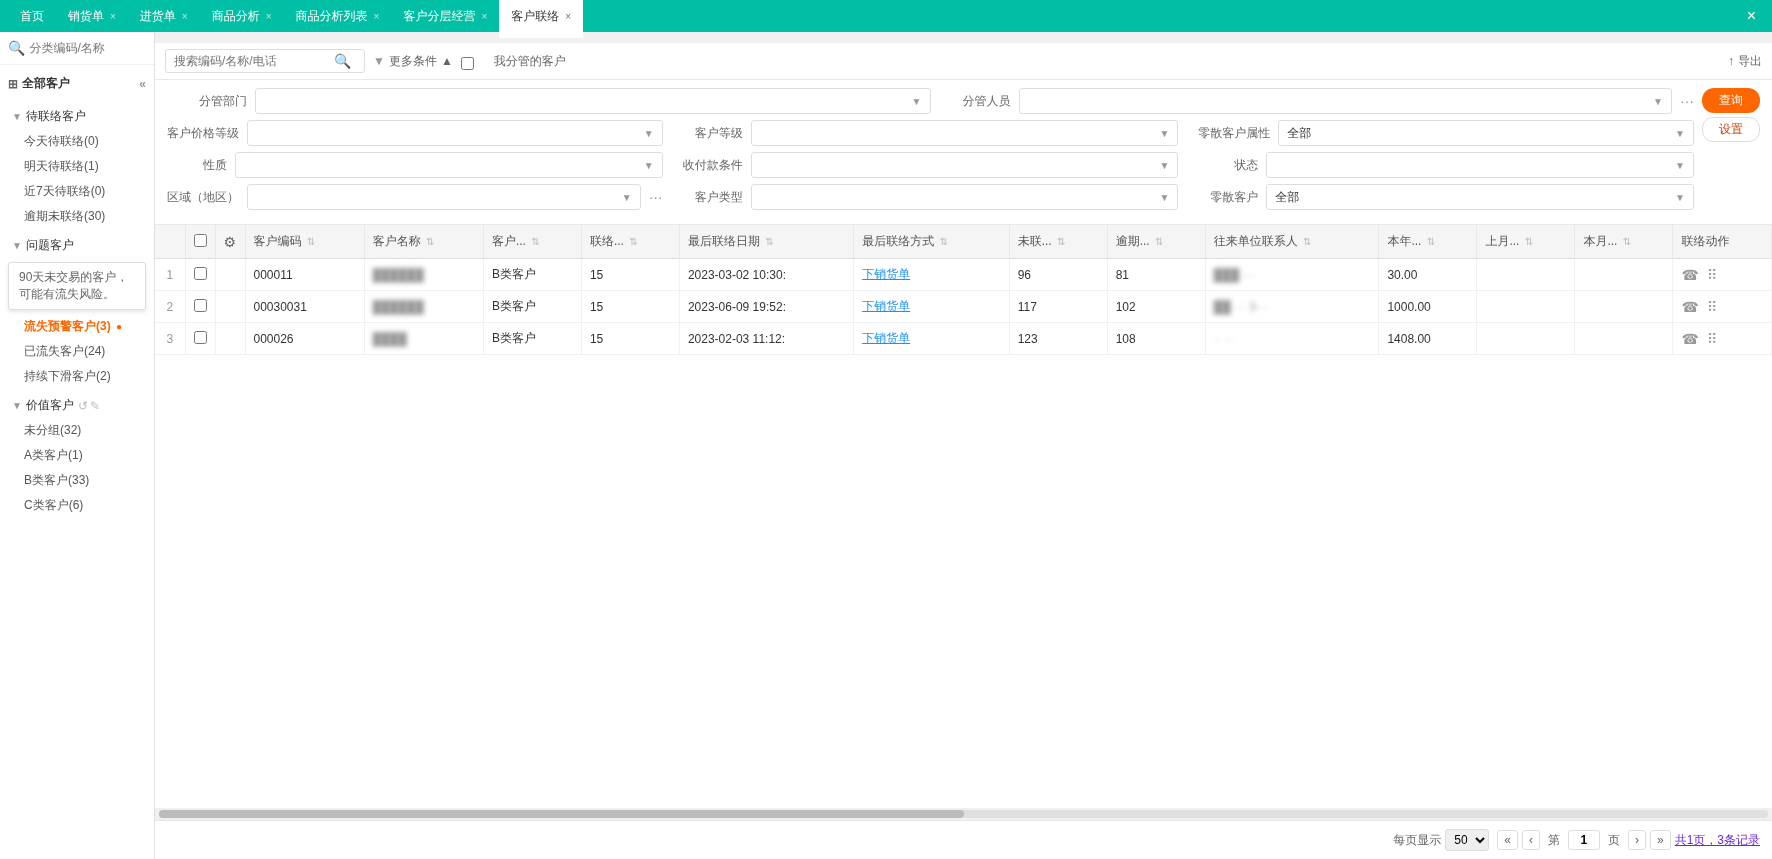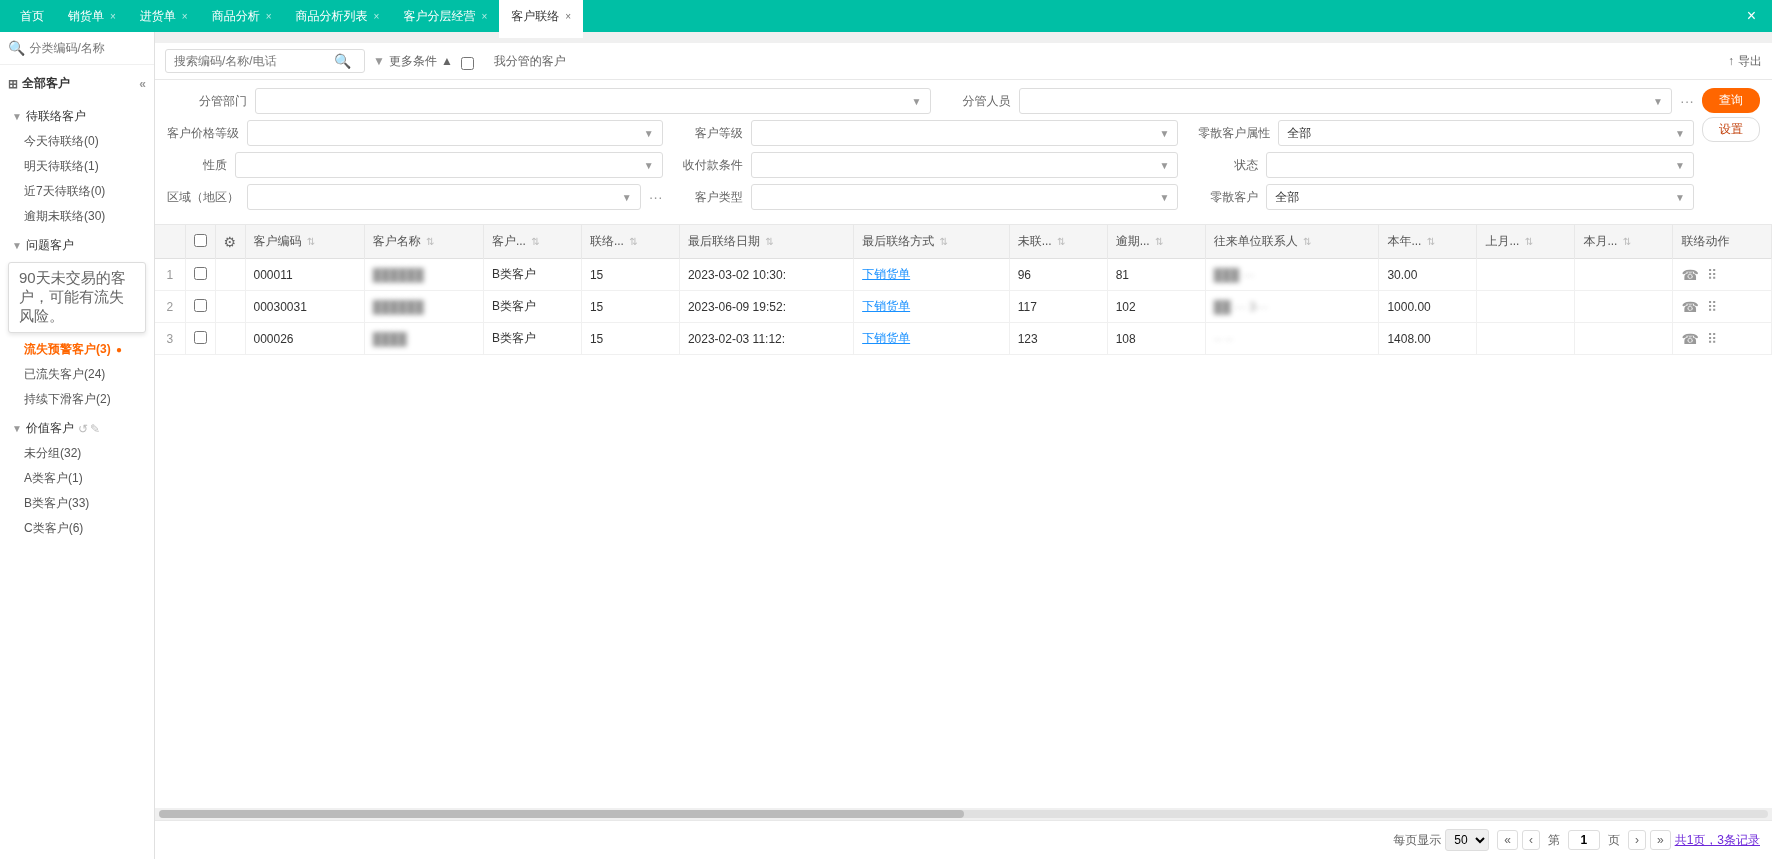--- a/index.html
+++ b/index.html
@@ -126,21 +126,21 @@
     }
     .sidebar-item.active { color: #ff6600; font-weight: bold; }
     .sidebar-item.warning { color: #ff6600; }
 
     .tooltip-box {
       background: white;
       border: 1px solid #ddd;
       border-radius: 3px;
       padding: 6px 10px;
       color: #666;
-      font-size: 15px;
+      font-size: 12px;
       margin: 4px 8px;
       box-shadow: 0 2px 4px rgba(0,0,0,0.1);
     }
 
     
     .content-area {
       flex: 1;
       display: flex;
       flex-direction: column;
       overflow: hidden;

